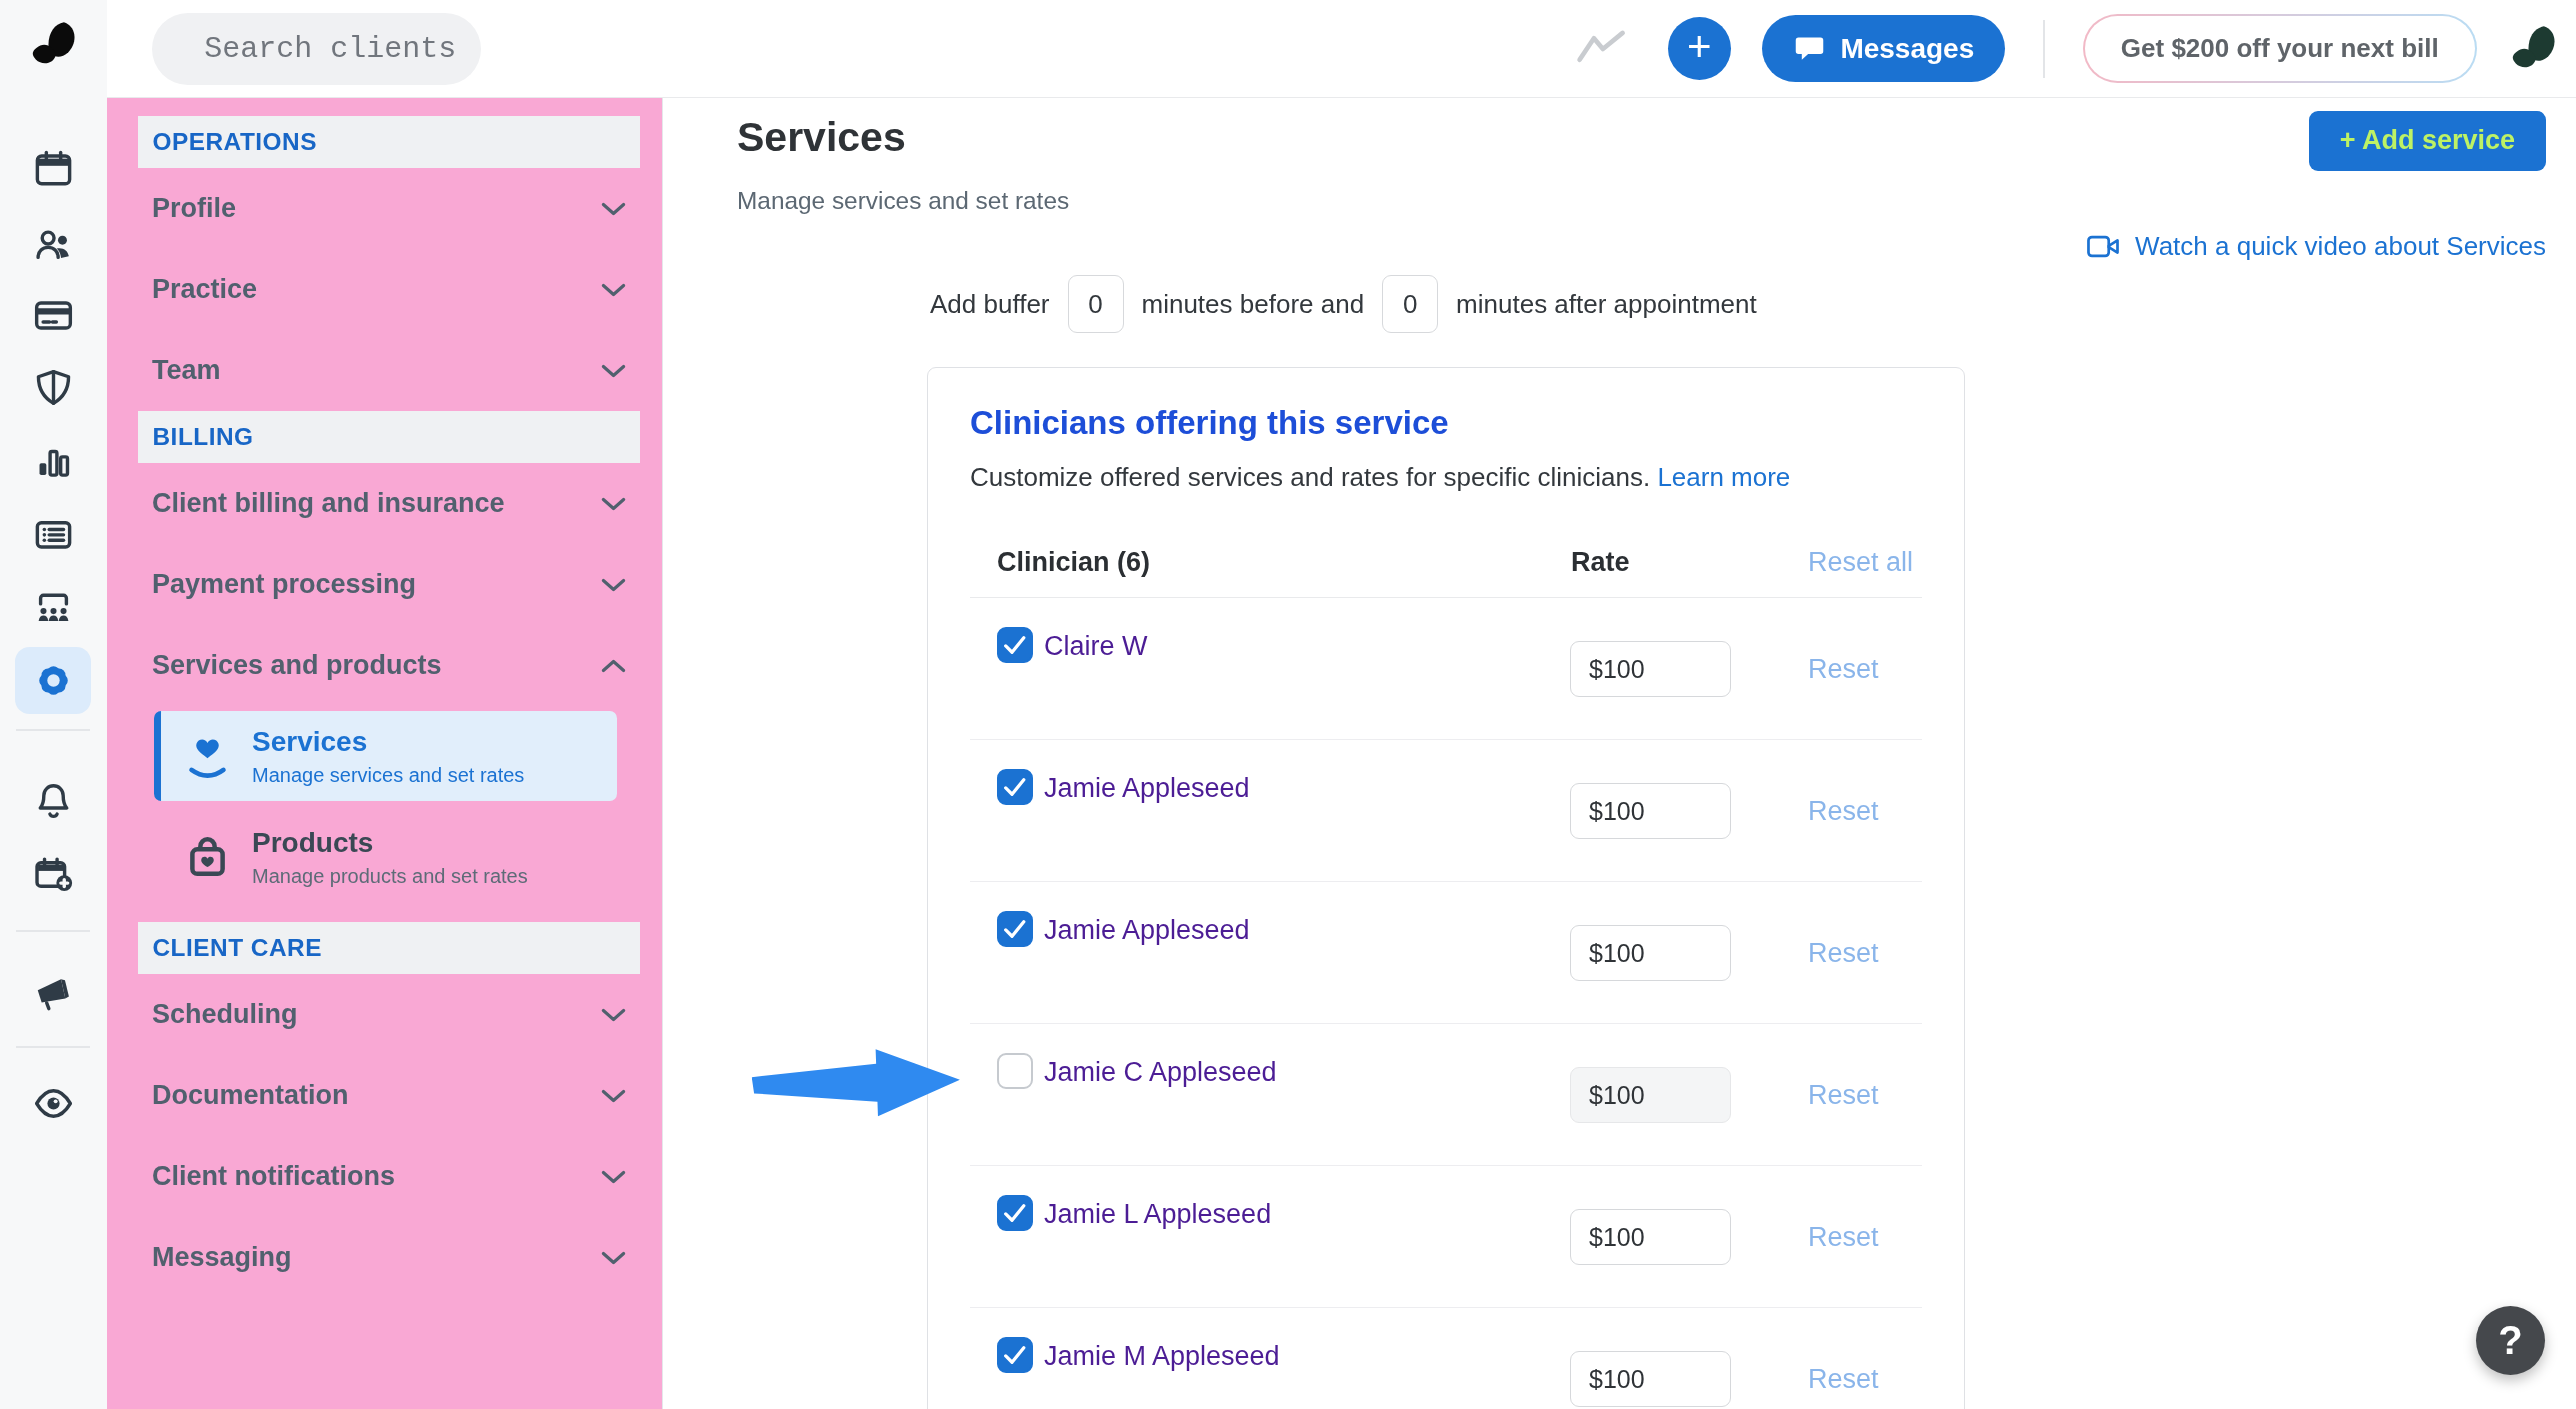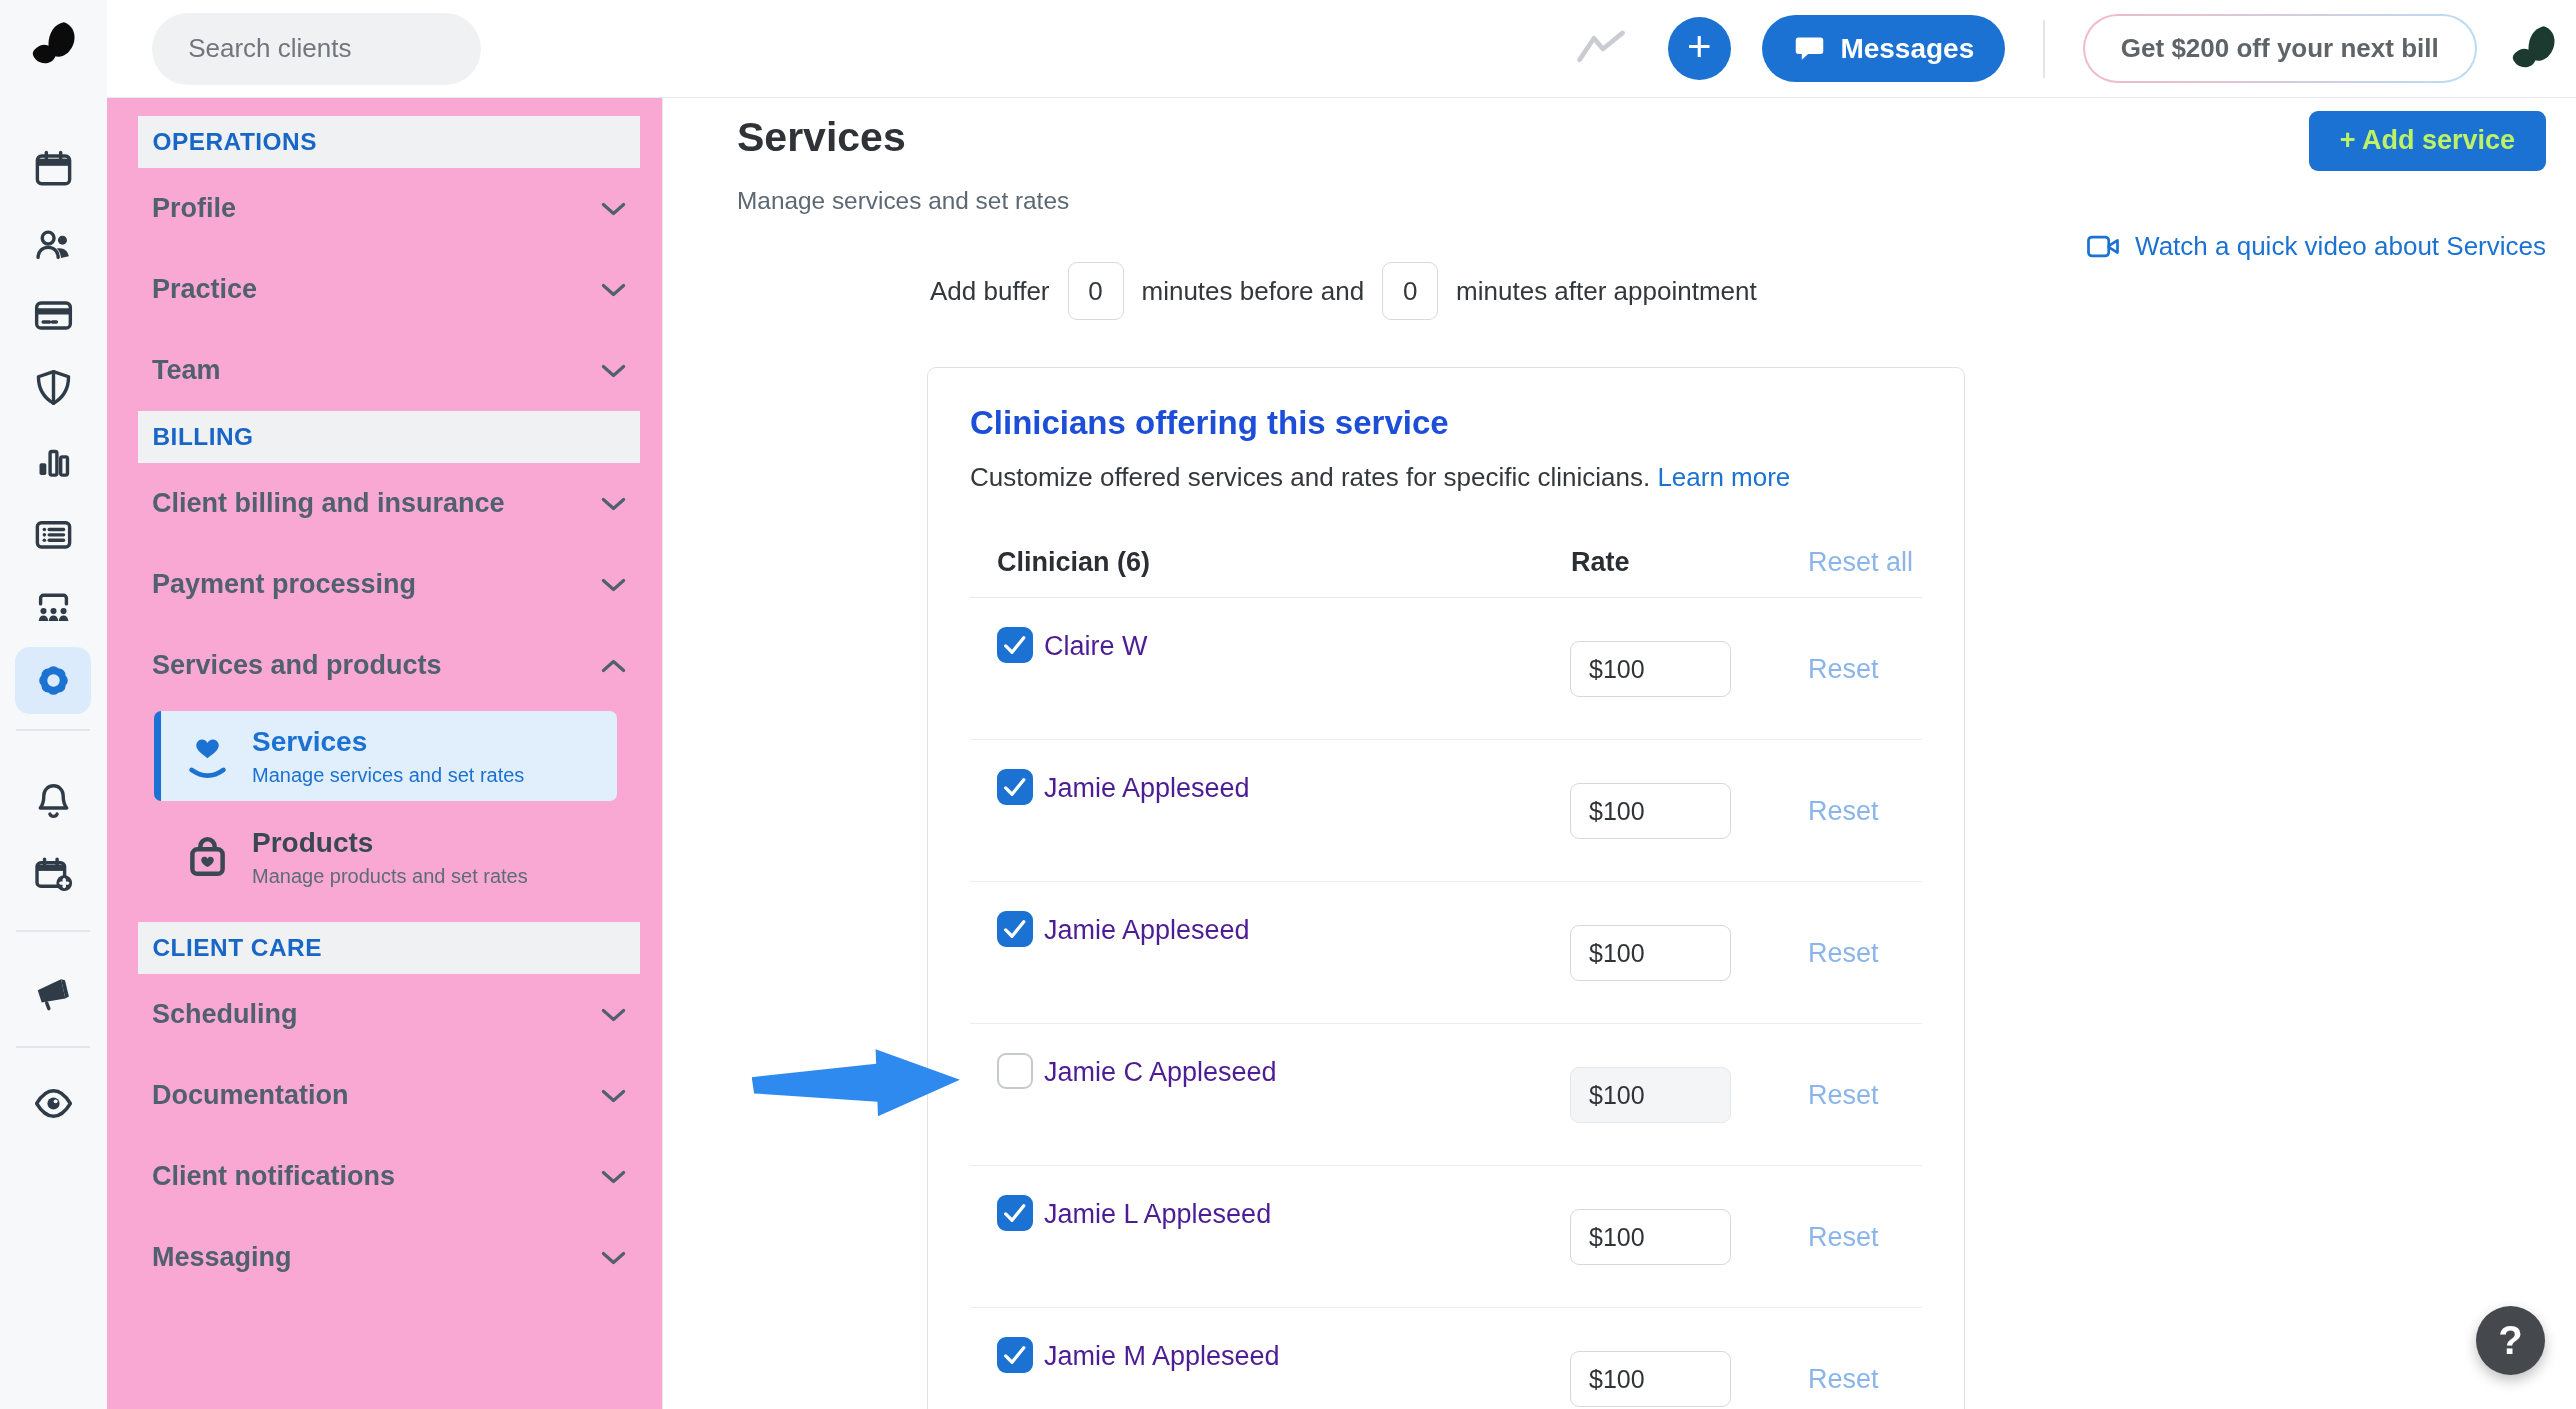--- a/index.html
+++ b/index.html
@@ -23,21 +23,21 @@
   .rail-item{position:absolute;left:32px;width:43px;height:43px;display:flex;align-items:center;justify-content:center;cursor:pointer;}
   .rail-item svg{width:43px;height:43px;stroke:var(--rail-icon);fill:none;stroke-width:1.9;stroke-linecap:round;stroke-linejoin:round;}
   .rail-item .fill{fill:var(--rail-icon);stroke:none;}
   .rail-active{position:absolute;left:15.4px;width:76px;height:67px;background:#dcebfb;border-radius:14.5px;display:flex;align-items:center;justify-content:center;cursor:pointer;}
   .rail-hr{position:absolute;left:16.3px;width:74px;height:1.8px;background:#e4e6e9;}
 
   
   .topbar{position:absolute;left:107px;right:0;top:0;height:98px;background:#fff;border-bottom:1.8px solid var(--line);display:flex;align-items:center;padding:0 14.5px 0 45px;}
   .search-pill{width:329px;height:72px;border-radius:36px;background:#f0f1f3;display:flex;align-items:center;padding:0 18px 0 23.5px;gap:12.7px;}
   .search-pill svg{width:33px;height:33px;stroke:#878d94;fill:none;stroke-width:2;stroke-linecap:round;}
-  .search-pill input{flex:1;border:none;background:transparent;outline:none;font-family:Liberation Sans, sans-serif;font-size:26px;color:#3c4043;}
+  .search-pill input{flex:1;border:none;background:transparent;outline:none;font-family:Liberation Mono, monospace;font-size:30px;color:#3c4043;margin-left:16px;}
   .search-pill input::placeholder{color:#71767d;}
   .tb-spacer{flex:1;}
   .zigzag{width:52px;height:40px;margin-right:40px;cursor:pointer;}
   .plus-btn{width:63px;height:63px;border-radius:50%;background:var(--accent);color:#fff;font-size:42px;font-weight:400;display:flex;align-items:center;justify-content:center;border:none;cursor:pointer;margin-right:31px;line-height:1;padding-bottom:3.6px;}
   .msg-btn{height:67px;border-radius:34px;background:var(--accent);color:#fff;display:flex;align-items:center;gap:14.5px;padding:0 31px;border:none;cursor:pointer;font-family:"Liberation Sans",sans-serif;font-size:28px;font-weight:bold;margin-right:38px;}
   .msg-btn svg{width:33px;height:33px;}
   .tb-div{width:1.8px;height:58px;background:#e3e5e8;margin-right:38px;}
   .promo{padding:1.8px;border-radius:36px;background:linear-gradient(90deg,#f2b9c6,#badcf3);margin-right:27px;cursor:pointer;}
   .promo-inner{height:65px;border-radius:34px;background:#fff;display:flex;align-items:center;padding:0 36px;font-size:26px;font-weight:bold;color:#5f6469;white-space:nowrap;}
   .avatar{width:58px;height:58px;cursor:pointer;}
@@ -57,21 +57,21 @@
   .sub-item .sub-t1{color:#3a4854;}
   .sub-item .sub-t2{color:#5d6b77;}
 
   
   .main{position:absolute;left:663px;top:98px;right:0;bottom:0;background:#fff;}
   .page-title{position:absolute;left:74px;top:16.3px;font-size:41px;font-weight:bold;color:var(--ink);}
   .page-sub{position:absolute;left:74px;top:89px;font-size:24.4px;color:var(--muted);}
   .add-btn{position:absolute;right:30px;top:12.7px;height:60px;padding:0 31px;border:none;border-radius:9px;background:var(--accent);color:#bef264;font-family:"Liberation Sans",sans-serif;font-size:27px;font-weight:bold;cursor:pointer;}
   .video-link{position:absolute;right:30px;top:133px;display:flex;align-items:center;gap:12.7px;color:var(--accent);font-size:26px;cursor:pointer;}
   .video-link svg{width:36px;height:27px;stroke:var(--accent);fill:none;stroke-width:2;stroke-linejoin:round;}
-  .buffer-row{position:absolute;left:267px;top:164px;display:flex;align-items:center;gap:18px;font-size:26px;color:#33383d;}
+  .buffer-row{position:absolute;left:267px;top:177px;display:flex;align-items:center;gap:18px;font-size:26px;color:#33383d;}
   .buffer-row input{width:56px;height:58px;border:1.8px solid #d7d9dc;border-radius:9px;text-align:center;font-family:"Liberation Sans",sans-serif;font-size:26px;color:#33383d;outline:none;}
 
   .card{position:absolute;left:264px;top:269px;width:1038px;height:1158px;background:#fff;border:1.8px solid #dfe1e5;border-radius:9px;padding:36px 42px 0 42px;}
   .card-title{font-size:33px;font-weight:bold;color:#1d4ed8;}
   .card-sub{margin-top:20px;font-size:26px;color:#33383d;}
   .learn-more{color:var(--accent);cursor:pointer;}
   .thead{position:relative;margin-top:47px;height:58px;border-bottom:1.8px solid var(--line);}
   .thead .h-clin{position:absolute;left:27px;top:7.2px;font-size:27px;font-weight:bold;color:#2b2f33;}
   .thead .h-rate{position:absolute;left:601px;top:7.2px;font-size:27px;font-weight:bold;color:#2b2f33;}
   .thead .h-reset{position:absolute;left:838px;top:7.2px;font-size:27px;color:var(--reset);cursor:pointer;}

